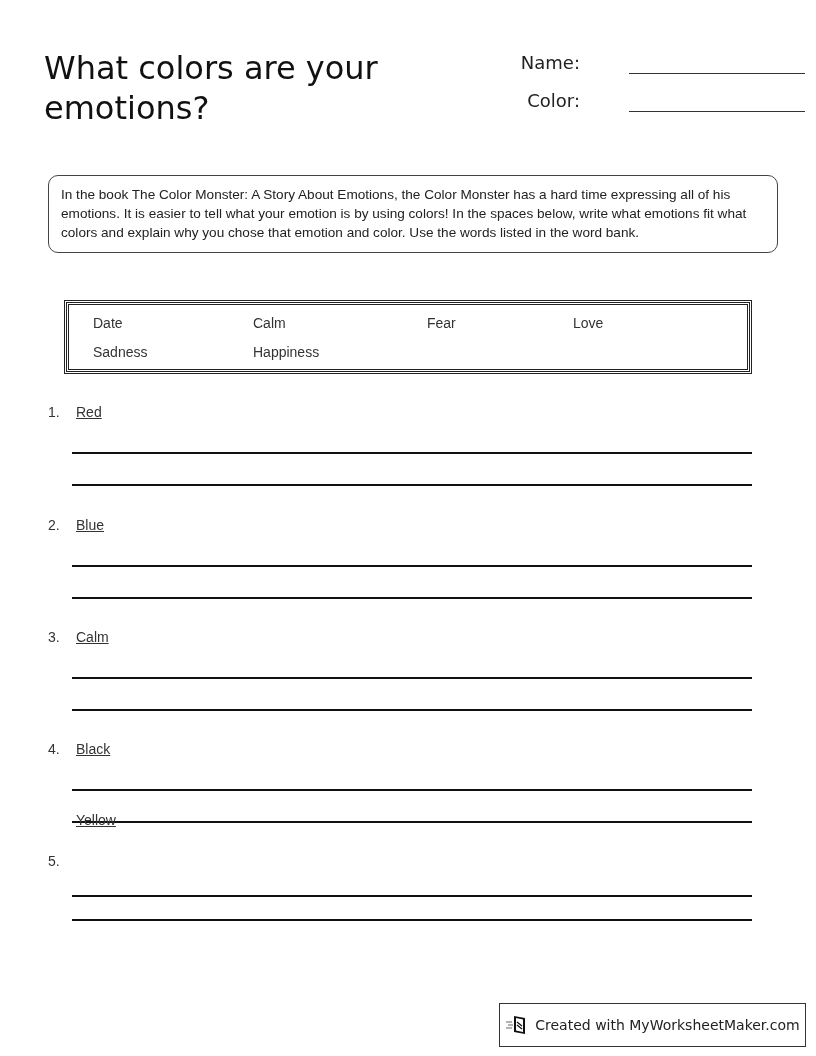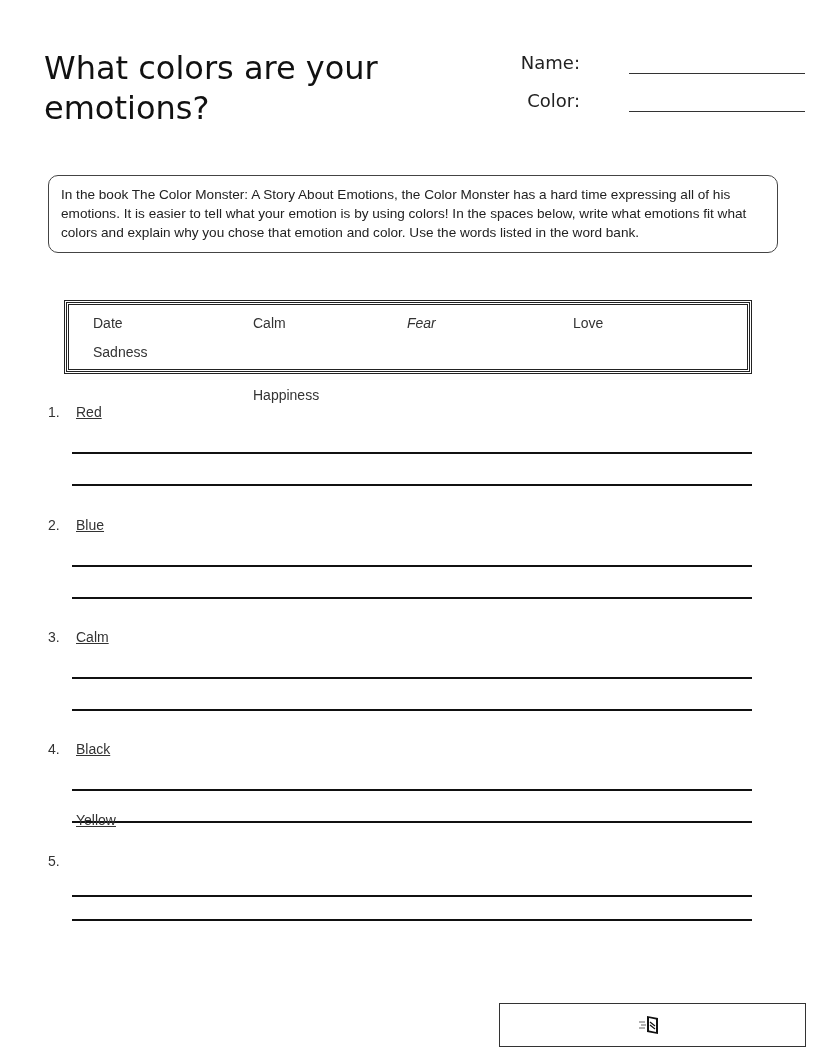--- a/index.html
+++ b/index.html
@@ -37,24 +37,24 @@
 <div class="field-row" style="left:500px; top:90px;">
   <span class="field-label">Color:</span>
   <span class="field-line"></span>
 </div>
 
 <div class="instructions">In the book The Color Monster: A Story About Emotions, the Color Monster has a hard time expressing all of his emotions. It is easier to tell what your emotion is by using colors! In the spaces below, write what emotions fit what colors and explain why you chose that emotion and color. Use the words listed in the word bank.</div>
 
 <div class="wordbank">
   <span class="wb-word" style="left:26px; top:12px;">Date</span>
   <span class="wb-word" style="left:186px; top:12px;">Calm</span>
-  <span class="wb-word" style="left:340px; top:12px;font-style:italic;">Fear</span>
+  <span class="wb-word" style="left:360px; top:12px;">Fear</span>
   <span class="wb-word" style="left:506px; top:12px;">Love</span>
   <span class="wb-word" style="left:26px; top:41px;">Sadness</span>
-  <span class="wb-word" style="left:186px; top:41px;margin-top:43px;">Happiness</span>
+  <span class="wb-word" style="left:186px; top:41px;">Happiness</span>
 </div>
 
 <div>
   <span class="q-label q-num" style="top:404px;">1.</span>
   <span class="q-label q-text" style="top:404px;">Red</span>
   <div class="answer-line" style="top:452px;"></div>
   <div class="answer-line" style="top:484px;"></div>
 </div>
 
 <div>
@@ -88,13 +88,14 @@
 <div class="footer">
   <svg width="24" height="22" viewBox="0 0 24 22">
     <line x1="1" y1="8" x2="7" y2="8" stroke="#666" stroke-width="1"></line>
     <line x1="3" y1="11" x2="8" y2="11" stroke="#666" stroke-width="1"></line>
     <line x1="1" y1="14" x2="7" y2="14" stroke="#666" stroke-width="1"></line>
     <polygon points="9,2 20,4 20,20 9,18" fill="#111"></polygon>
     <polygon points="11,4 18,5.5 18,18 11,16.5" fill="#fff"></polygon>
     <line x1="12" y1="8" x2="17" y2="12" stroke="#111" stroke-width="1.2"></line>
     <line x1="12" y1="11" x2="17" y2="15" stroke="#111" stroke-width="1.2"></line>
   </svg>
+  <span>Created with MyWorksheetMaker.com</span>
 </div>
 
 </body></html>

